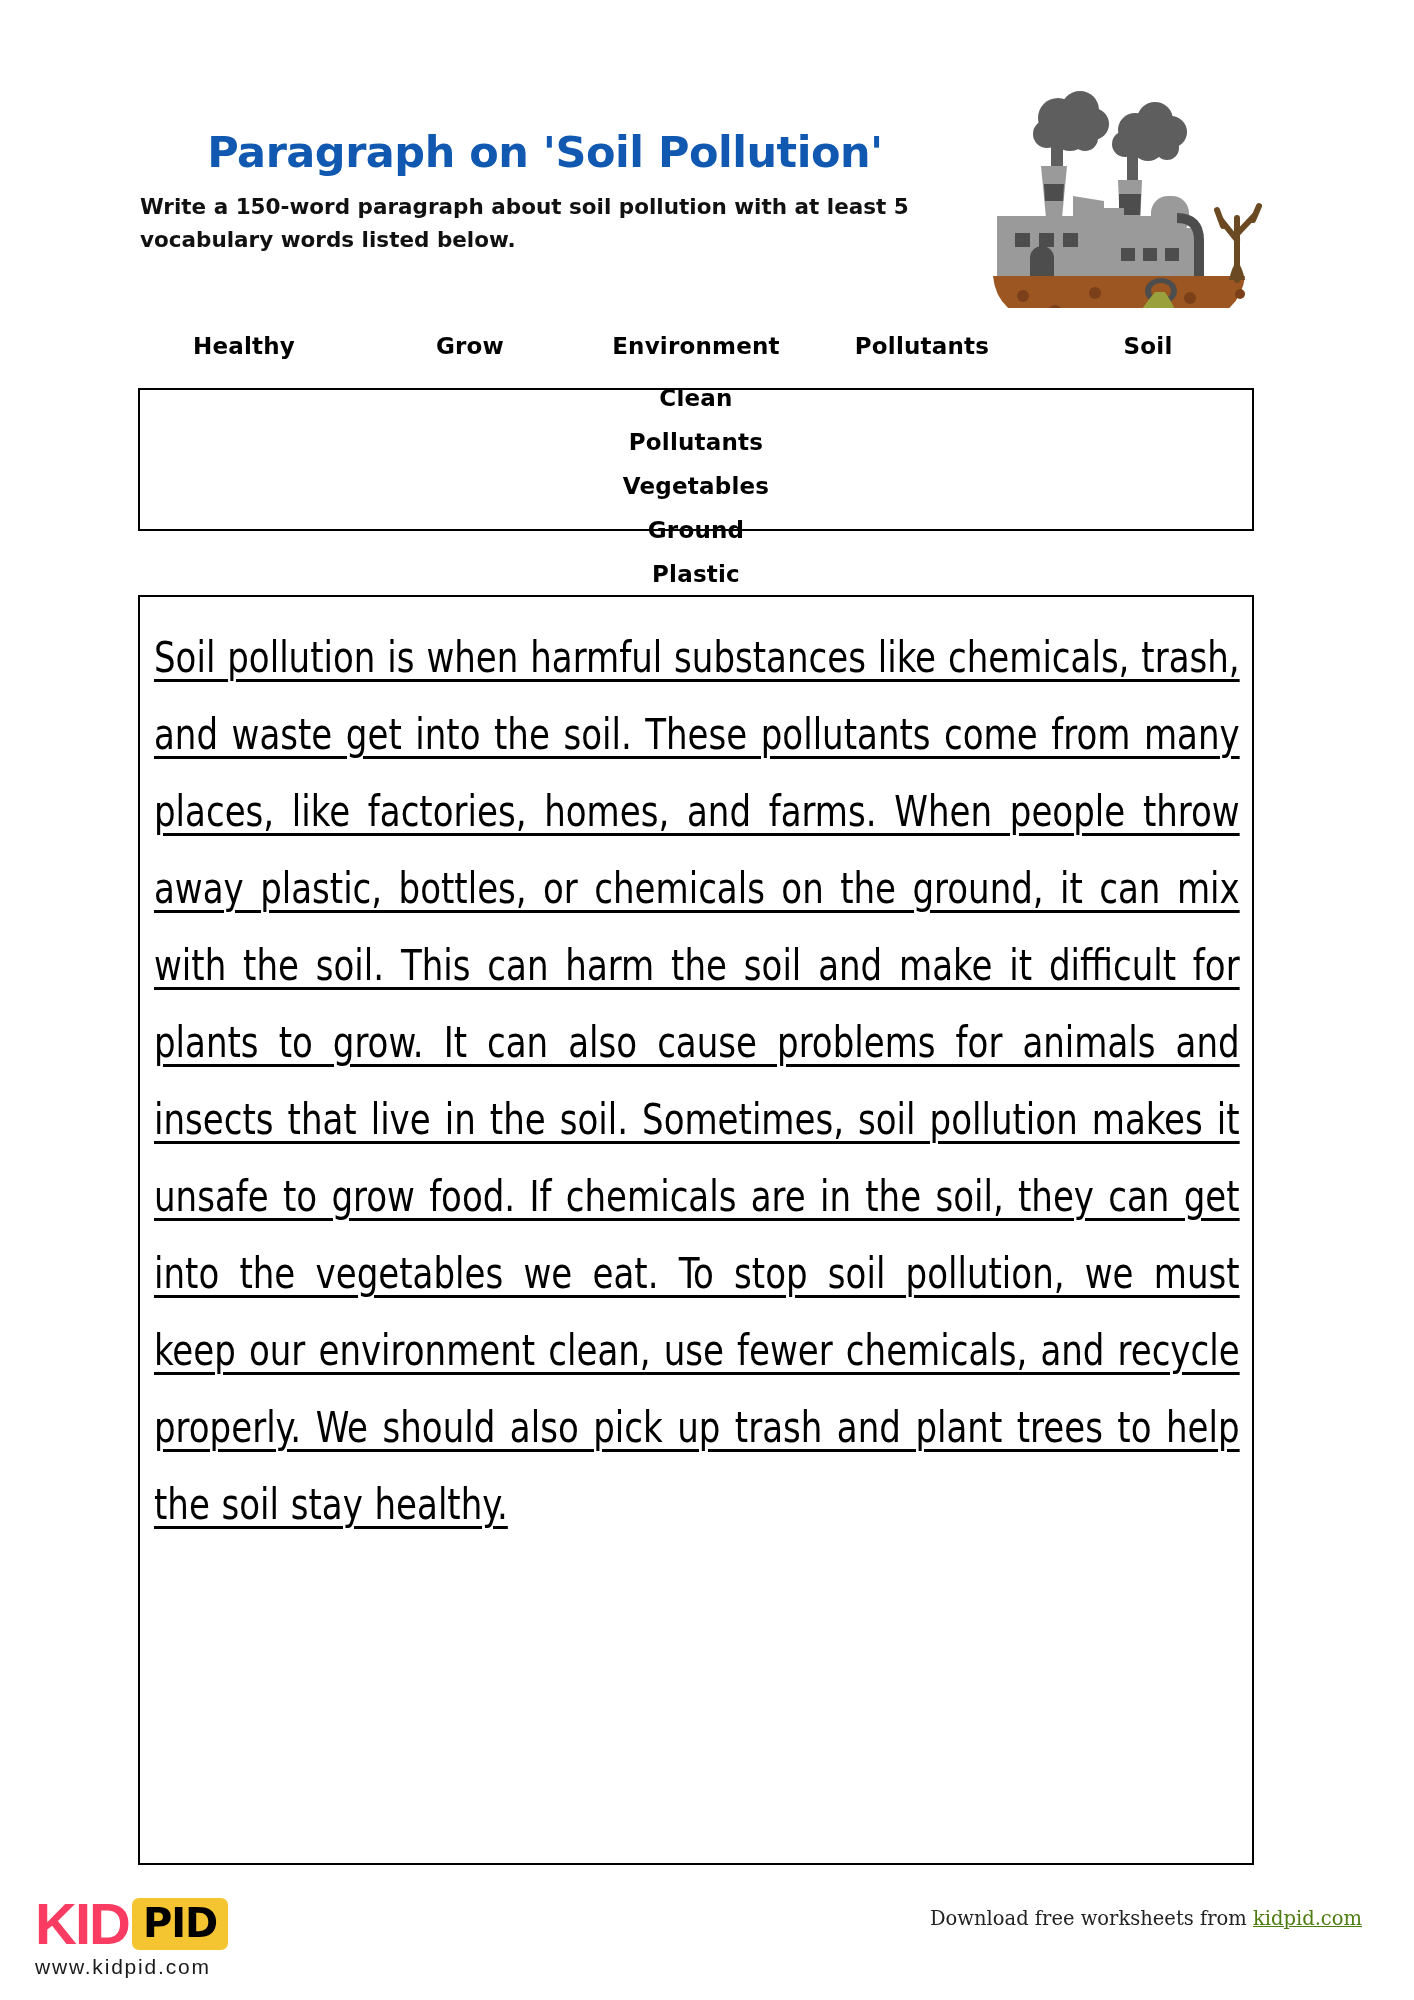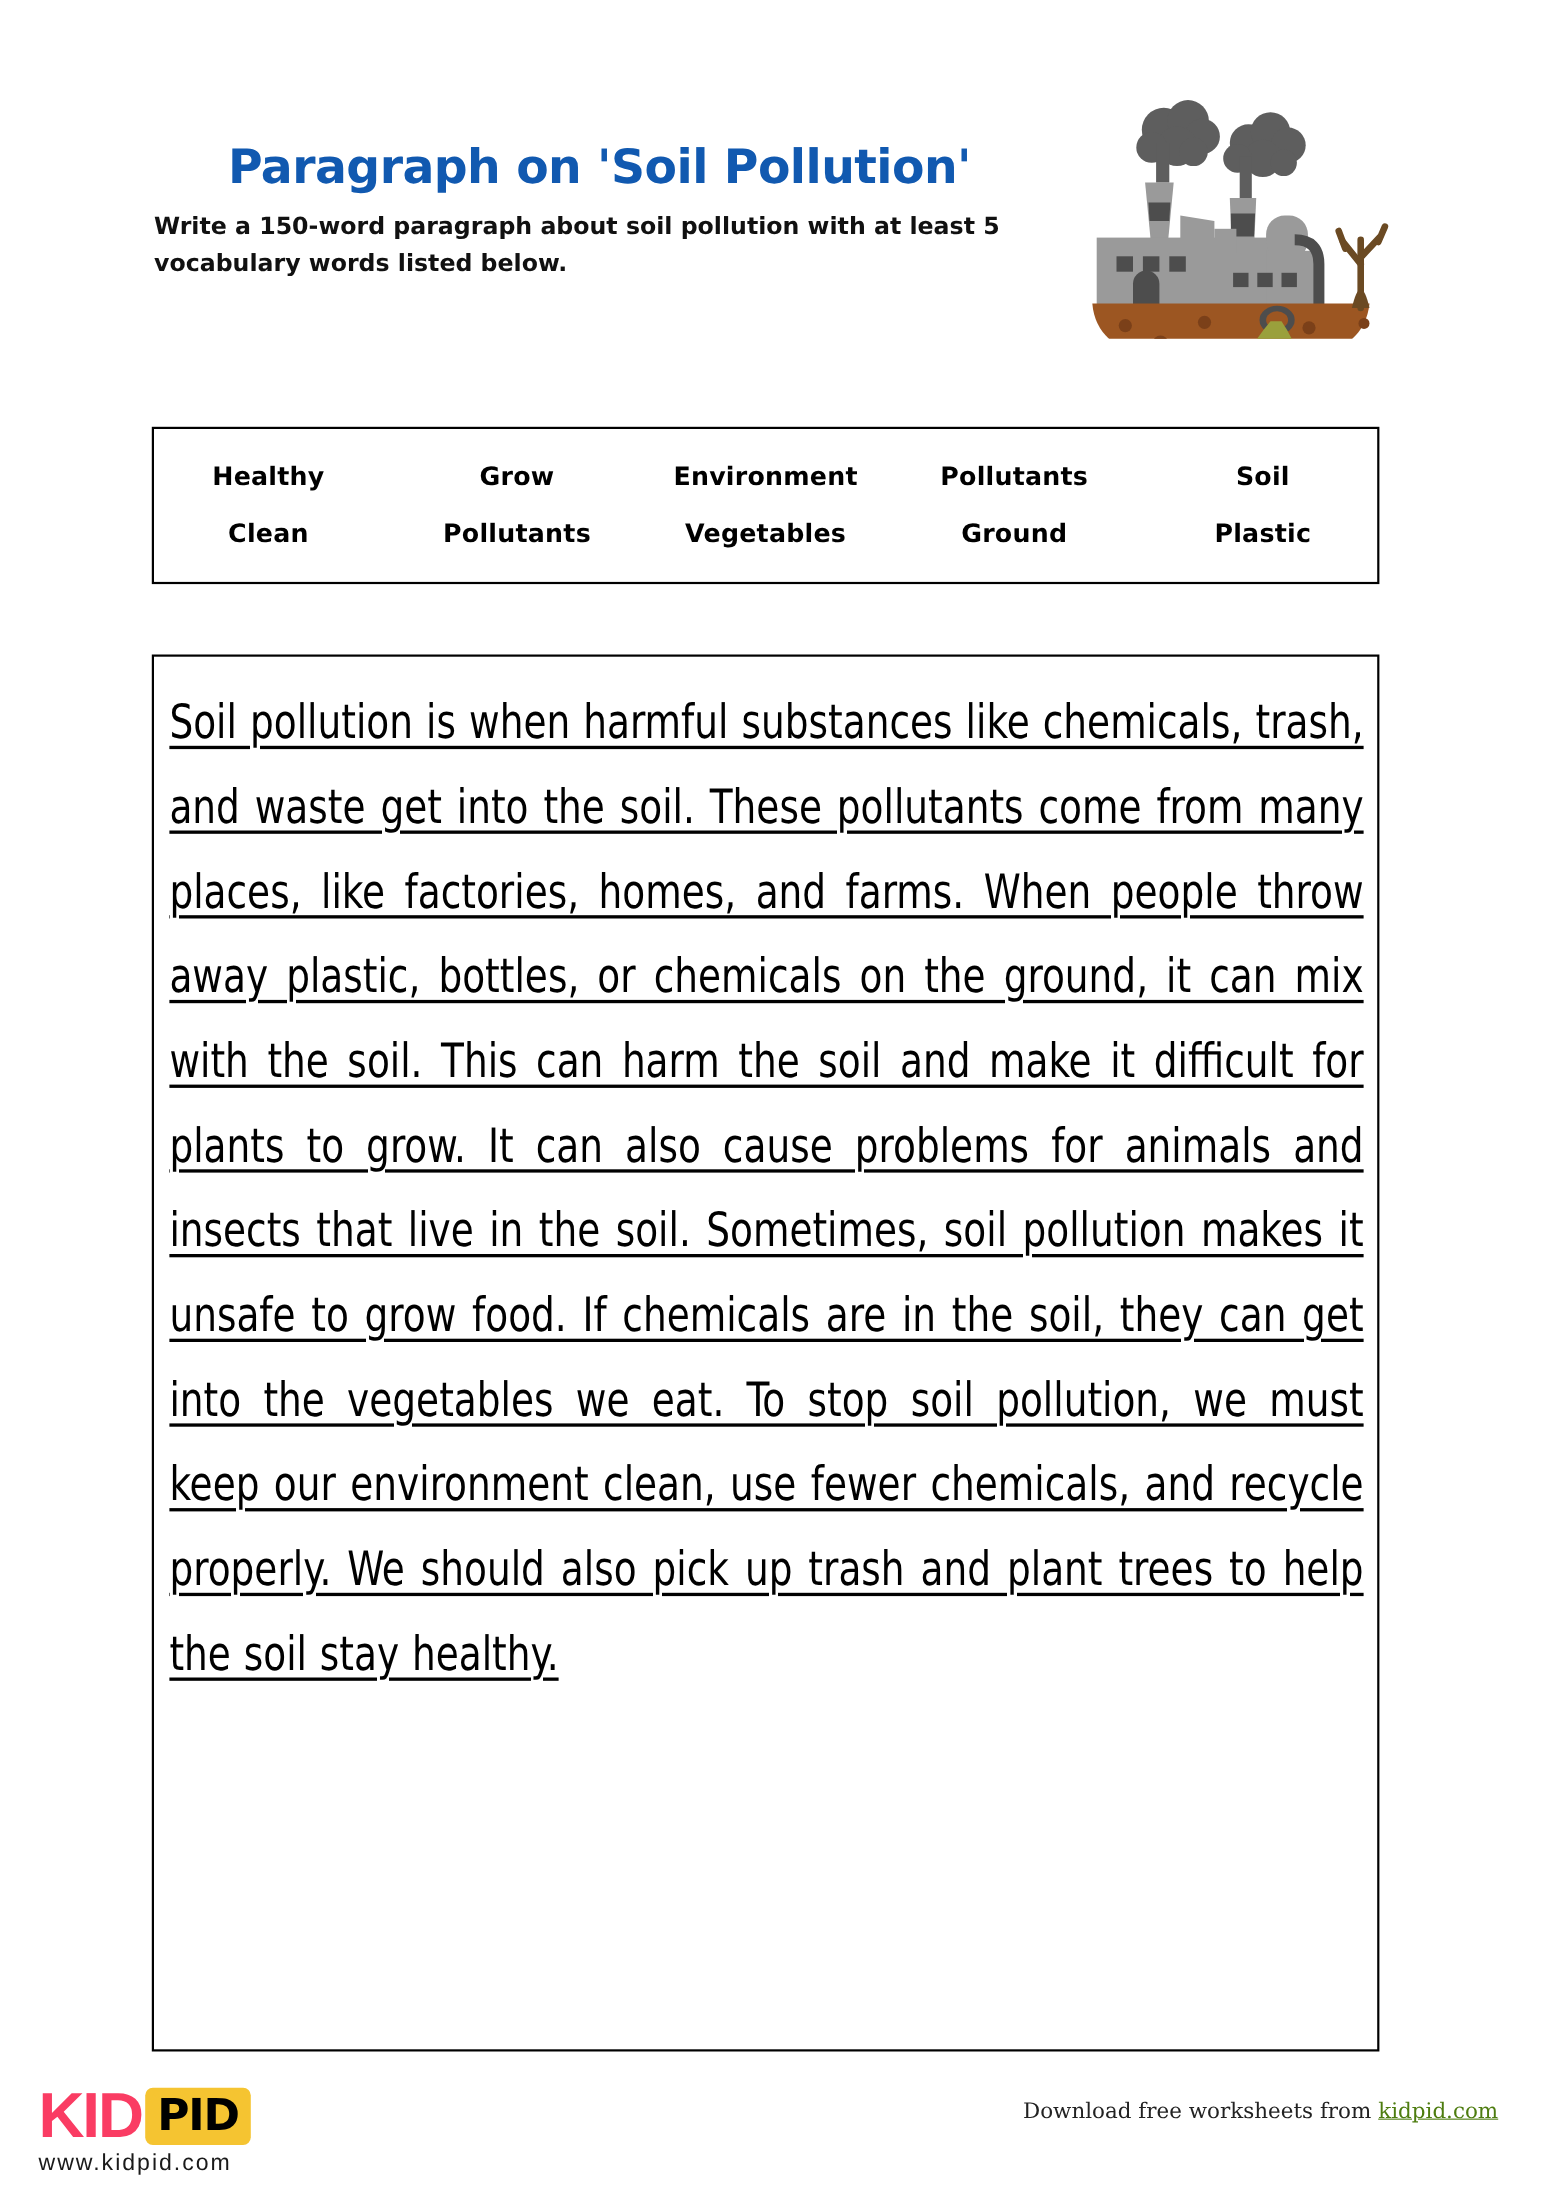--- a/index.html
+++ b/index.html
@@ -63,21 +63,21 @@
     box-sizing: border-box;
     display: flex;
     flex-direction: column;
     justify-content: center;
   }
   .vocab-row {
     display: flex;
     width: 100%;
     gap: 18px;
   }
-  .vocab-row + .vocab-row { margin-top: 26px; }
+  .vocab-row + .vocab-row { margin-top: 26px; flex-direction: column; }
   .vocab-cell {
     flex: 1 1 0;
     text-align: center;
     font-family: "DejaVu Sans", sans-serif;
     font-weight: bold;
     font-size: 23px;
     color: #000000;
     letter-spacing: 0.2px;
   }
 

